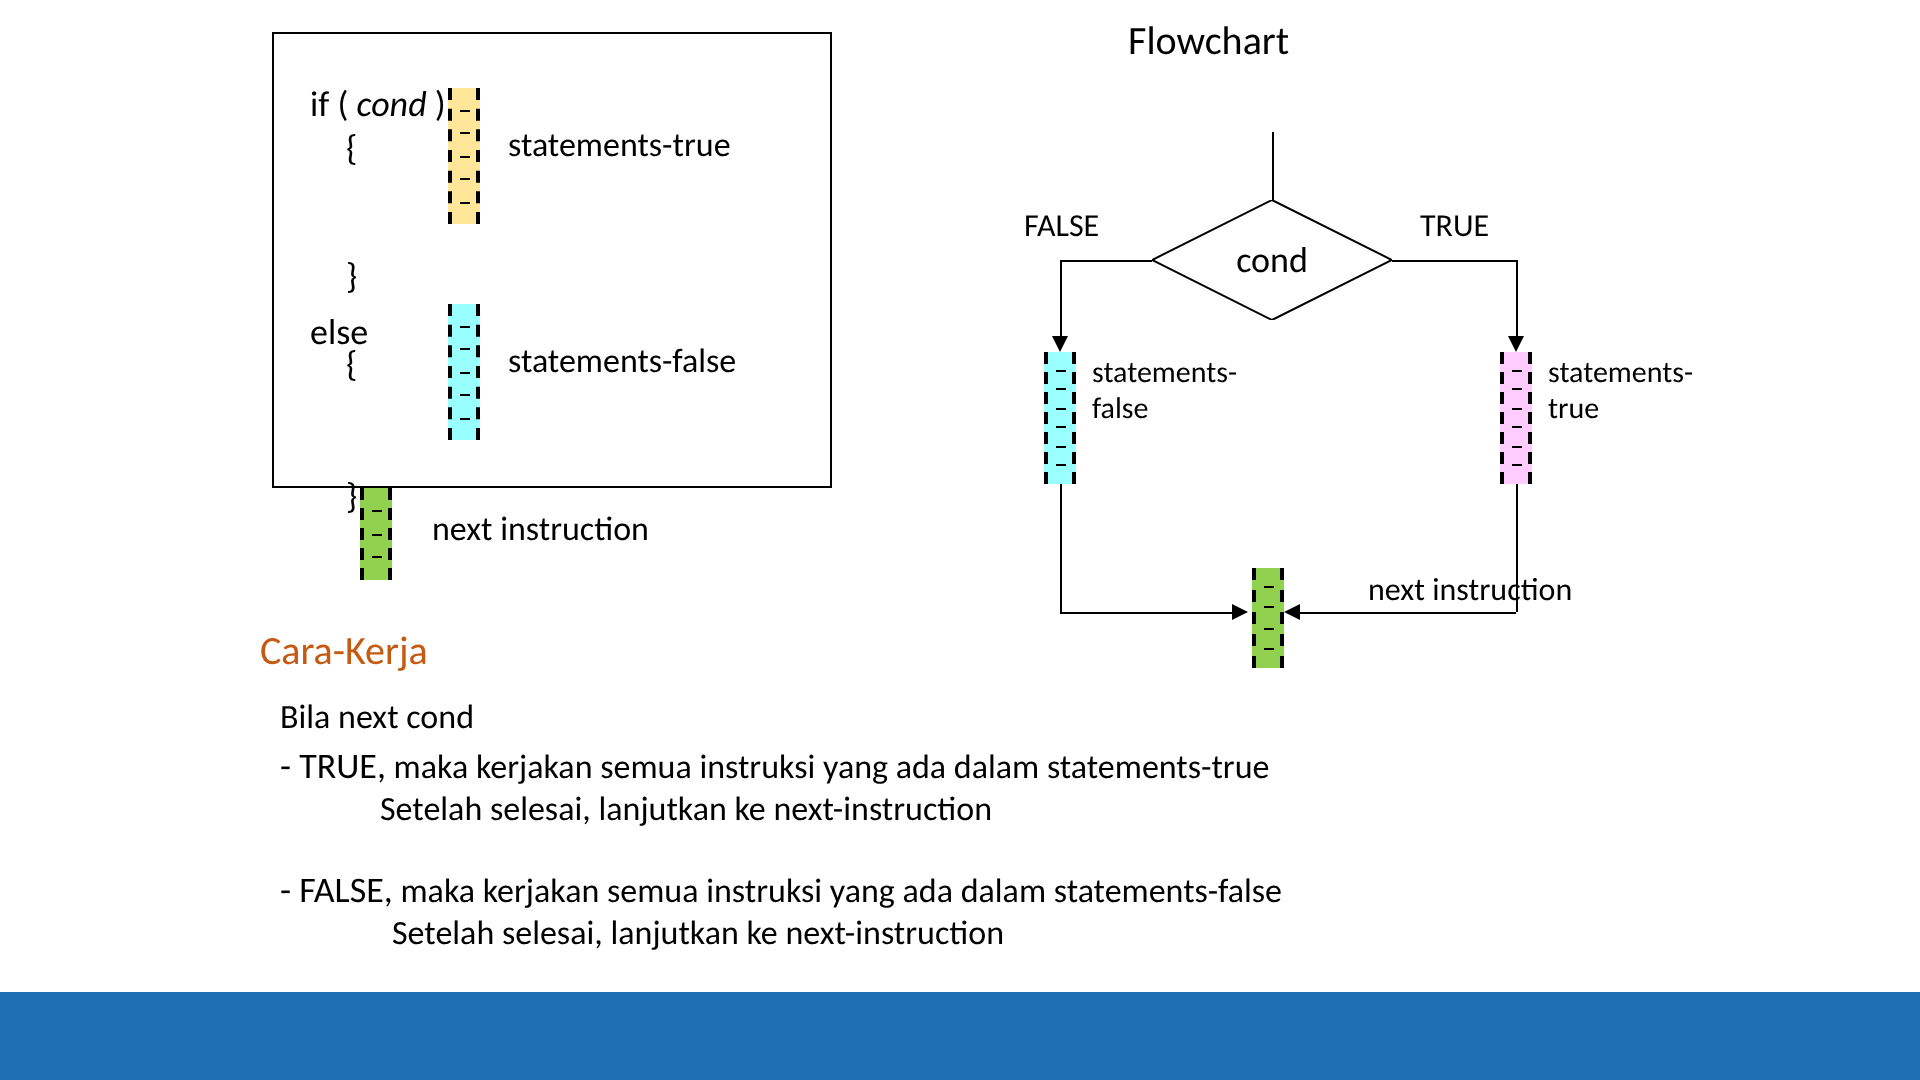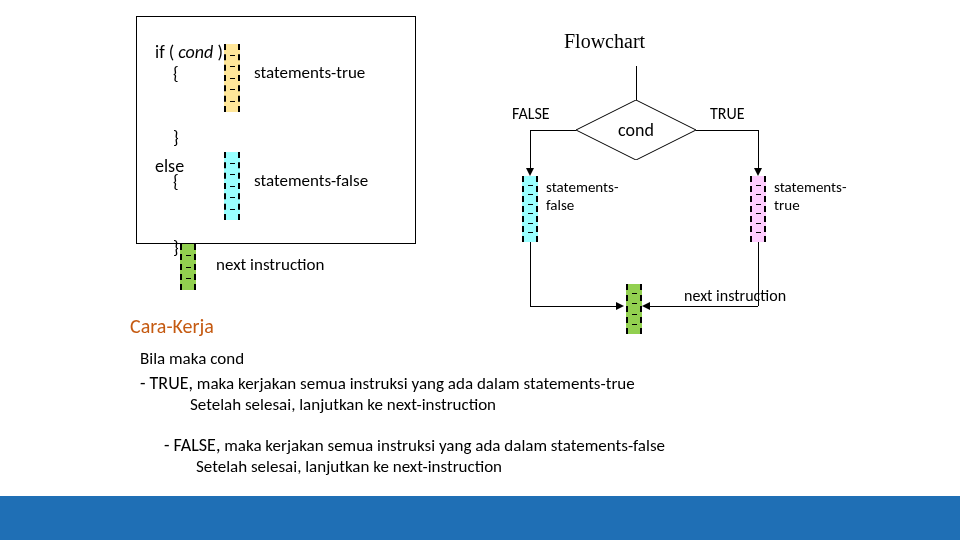--- a/index.html
+++ b/index.html
@@ -131,21 +131,21 @@
 </div>
 <div class="plabel" style="left:254px; top:170px;">statements-false</div>
 
 <div class="proc green" style="left:180px; top:244px; height:46px;">
   <span class="dash"></span>
     <span class="dash"></span>
     <span class="dash"></span>
 </div>
 <div class="plabel" style="left:216px; top:254px;">next instruction</div>
 
-<div class="fc-title" style="left:564px; top:30px;font-family:Liberation Serif, serif;">Flowchart</div>
+<div class="fc-title" style="left:564px; top:9px;">Flowchart</div>
 
 <div class="vline" style="left:636px; top:66px; height:35px;"></div>
 
 <div class="diamond-wrap" style="left:576px; top:100px;">
   <svg viewBox="0 0 120 60">
       <polygon points="60,0 120,30 60,60 0,30" fill="#fff" stroke="#000" stroke-width="1"></polygon>
     </svg>
   <div class="diamond-label">cond</div>
 </div>
 
@@ -191,23 +191,23 @@
 
 <div class="proc green" style="left:626px; top:284px; height:50px;">
   <span class="dash"></span>
     <span class="dash"></span>
     <span class="dash"></span>
     <span class="dash"></span>
 </div>
 <div class="plabel" style="left:684px; top:286px; font-size:16px;">next instruction</div>
 
 <div class="sec-title accent" style="left:130px; top:314px;">Cara-Kerja</div>
-<div class="txt" style="left:140px; top:348px;">Bila maka cond</div>
+<div class="txt" style="left:140px; top:348px;">Bila next cond</div>
 <div class="txt" style="left:140px; top:372px;">
   <span style="font-size:18px;">- TRUE,</span><span> maka kerjakan semua instruksi yang ada dalam statements-true</span>
 </div>
 <div class="txt" style="left:190px; top:394px;">Setelah selesai, lanjutkan ke next-instruction</div>
 <div class="txt" style="left:140px; top:434px;">
-  <span style="font-size:18px;margin-left:24px;">- FALSE,</span><span> maka kerjakan semua instruksi yang ada dalam statements-false</span>
+  <span style="font-size:18px;">- FALSE,</span><span> maka kerjakan semua instruksi yang ada dalam statements-false</span>
 </div>
 <div class="txt" style="left:196px; top:456px;">Setelah selesai, lanjutkan ke next-instruction</div>
 
 <div class="bottombar"></div>
 
 </body></html>

